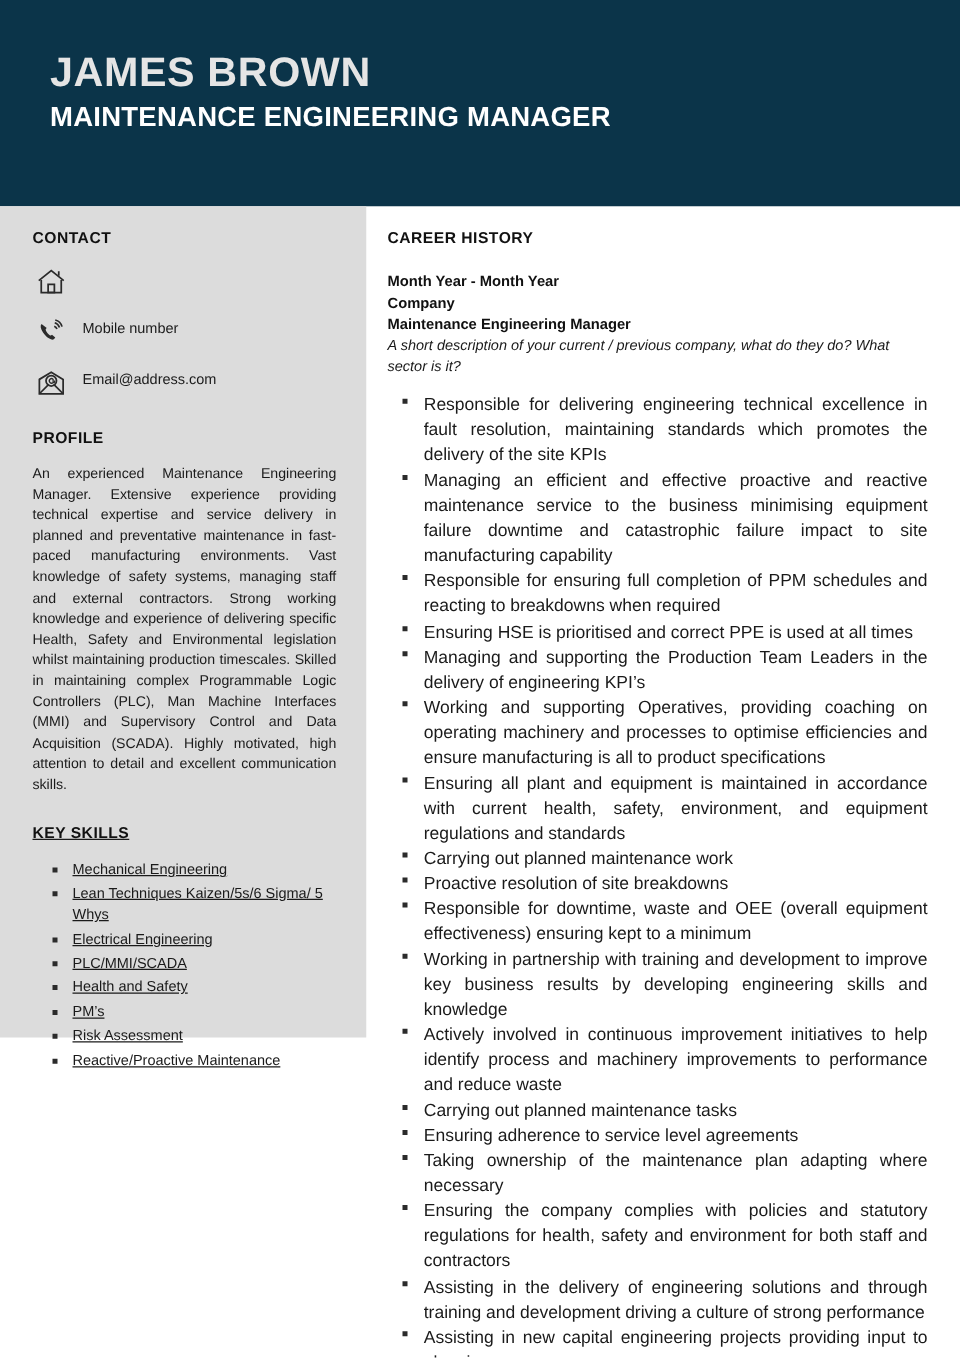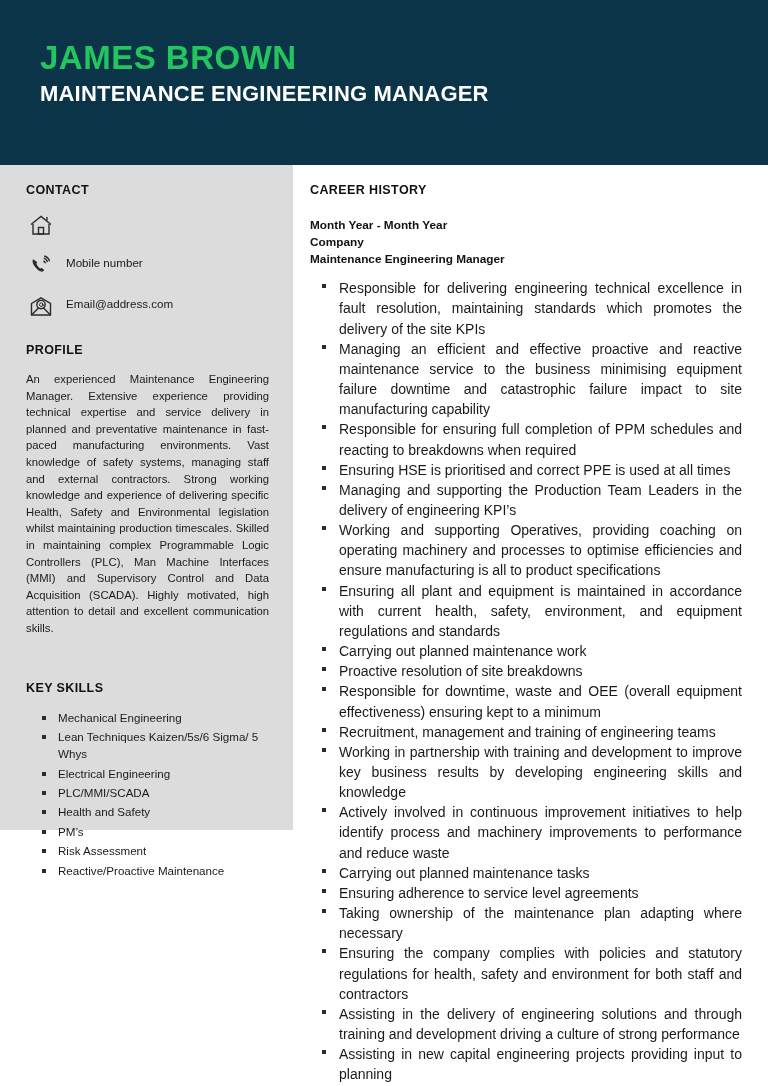--- a/index.html
+++ b/index.html
@@ -28,21 +28,21 @@
     position: absolute;
     left: 0;
     top: 0;
     width: 768px;
     height: 165px;
     background: #0b3449;
     box-sizing: border-box;
     padding: 40px 0 0 40px;
   }
   .name {
-    color: #22c55e;
+    color: #e5e5e5;
     font-size: 33px;
     font-weight: bold;
     letter-spacing: 0.5px;
     line-height: 1.08;
     margin: 0 0 6px 0;
     white-space: nowrap;
   }
   .job-title {
     color: #ffffff;
     font-size: 22px;
@@ -103,21 +103,22 @@
   }
   .profile-text {
     font-size: 11.3px;
     line-height: 1.47;
     text-align: justify;
     color: #1a1a1a;
     margin: 0;
   }
 
   .skills-block {
-    margin-top: 44px;
+    margin-top: 22px;
+    text-decoration: underline;
   }
   .skills-list {
     margin: 12px 0 0 0;
     padding: 0 0 0 16px;
     list-style: none;
   }
   .skills-list li {
     position: relative;
     font-size: 11.6px;
     line-height: 1.5;
@@ -268,33 +269,33 @@
   </div>
 
   <div class="main">
     <div class="main-heading">CAREER HISTORY</div>
 
     <div class="job-meta">
       <div>Month Year - Month Year</div>
       <div>Company</div>
       <div>Maintenance Engineering Manager</div>
     </div>
+    <p class="job-desc">A short description of your current / previous company, what do they do? What sector is it?</p>
 
     <ul class="duties">
       <li>Responsible for delivering engineering technical excellence in fault resolution, maintaining standards which promotes the delivery of the site KPIs</li>
       <li>Managing an efficient and effective proactive and reactive maintenance service to the business minimising equipment failure downtime and catastrophic failure impact to site manufacturing capability</li>
       <li>Responsible for ensuring full completion of PPM schedules and reacting to breakdowns when required</li>
       <li>Ensuring HSE is prioritised and correct PPE is used at all times</li>
       <li>Managing and supporting the Production Team Leaders in the delivery of engineering KPI’s</li>
       <li>Working and supporting Operatives, providing coaching on operating machinery and processes to optimise efficiencies and ensure manufacturing is all to product specifications</li>
       <li>Ensuring all plant and equipment is maintained in accordance with current health, safety, environment, and equipment regulations and standards</li>
       <li>Carrying out planned maintenance work</li>
       <li>Proactive resolution of site breakdowns</li>
       <li>Responsible for downtime, waste and OEE (overall equipment effectiveness) ensuring kept to a minimum</li>
-      <li>Recruitment, management and training of engineering teams</li>
       <li>Working in partnership with training and development to improve key business results by developing engineering skills and knowledge</li>
       <li>Actively involved in continuous improvement initiatives to help identify process and machinery improvements to performance and reduce waste</li>
       <li>Carrying out planned maintenance tasks</li>
       <li>Ensuring adherence to service level agreements</li>
       <li>Taking ownership of the maintenance plan adapting where necessary</li>
       <li>Ensuring the company complies with policies and statutory regulations for health, safety and environment for both staff and contractors</li>
       <li>Assisting in the delivery of engineering solutions and through training and development driving a culture of strong performance</li>
       <li>Assisting in new capital engineering projects providing input to planning</li>
     </ul>
   </div>

